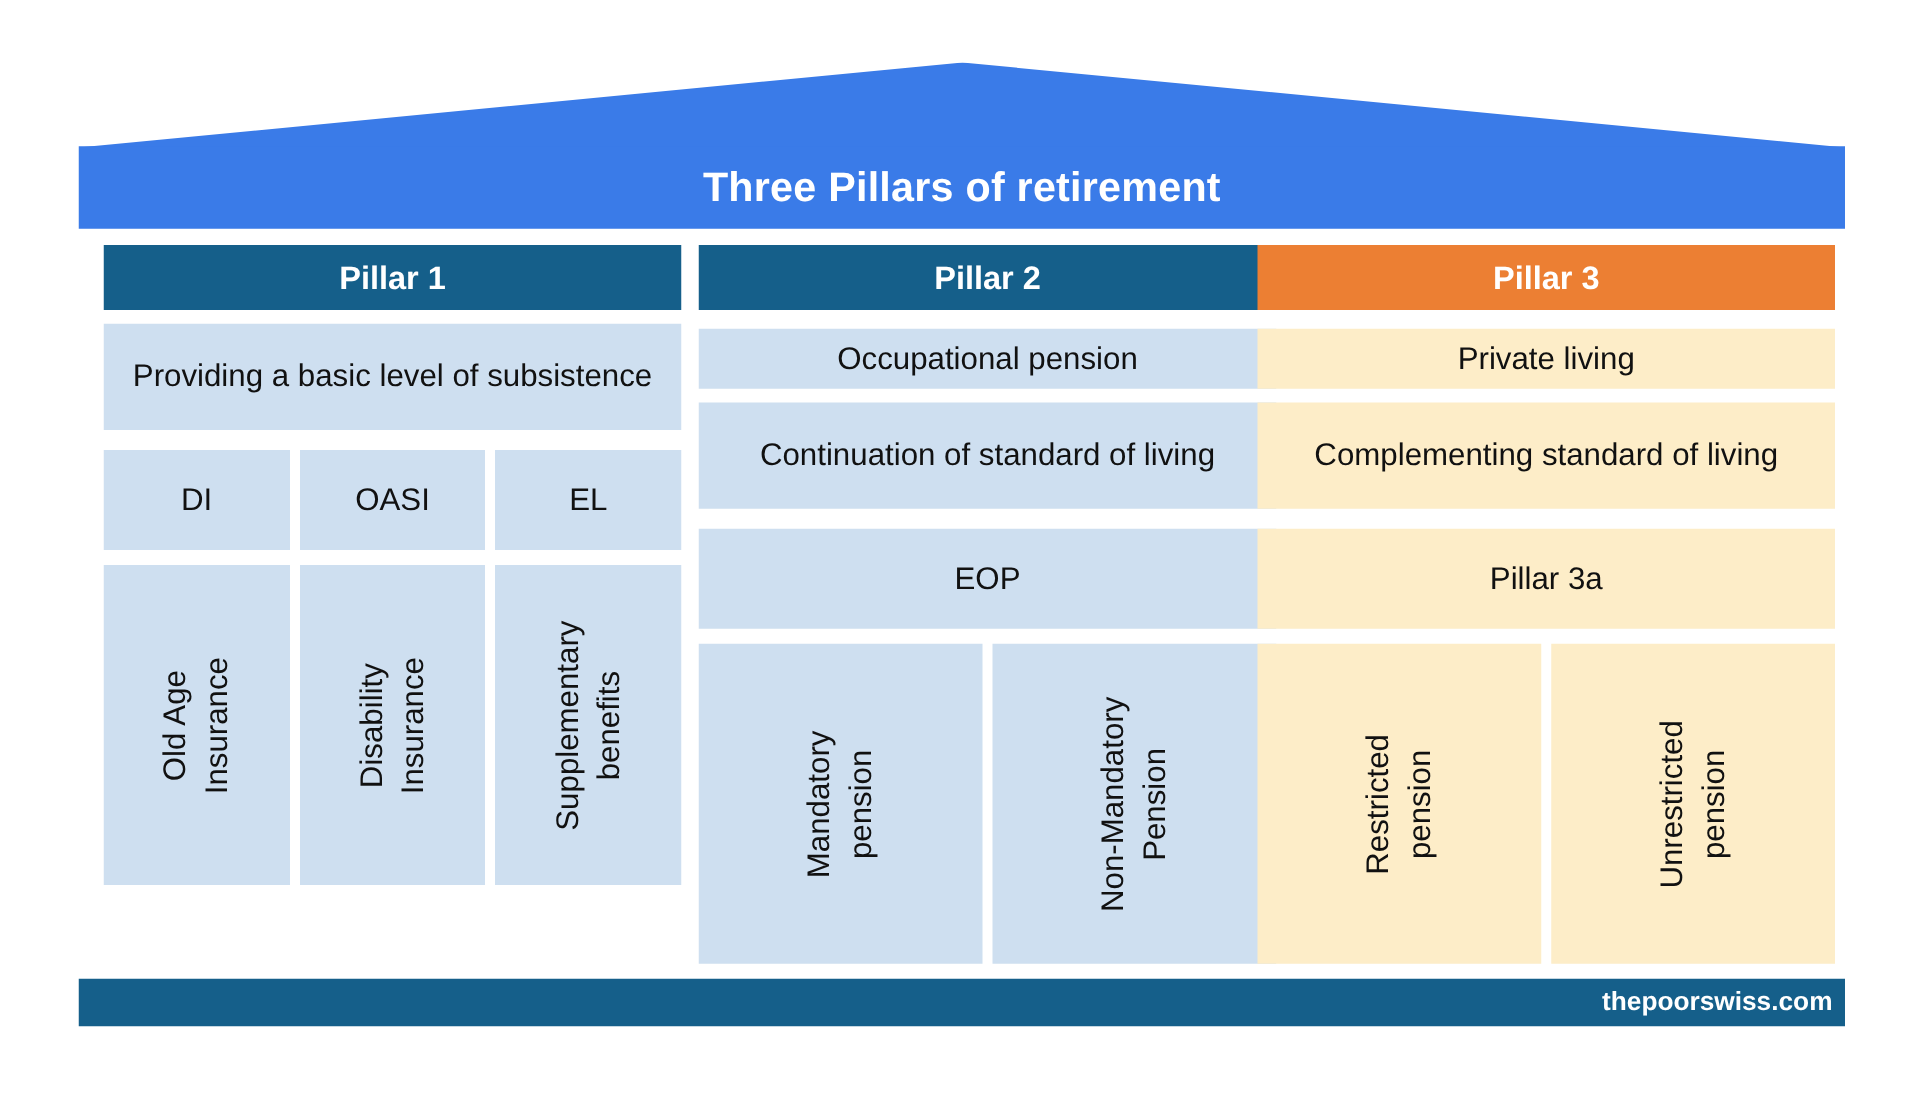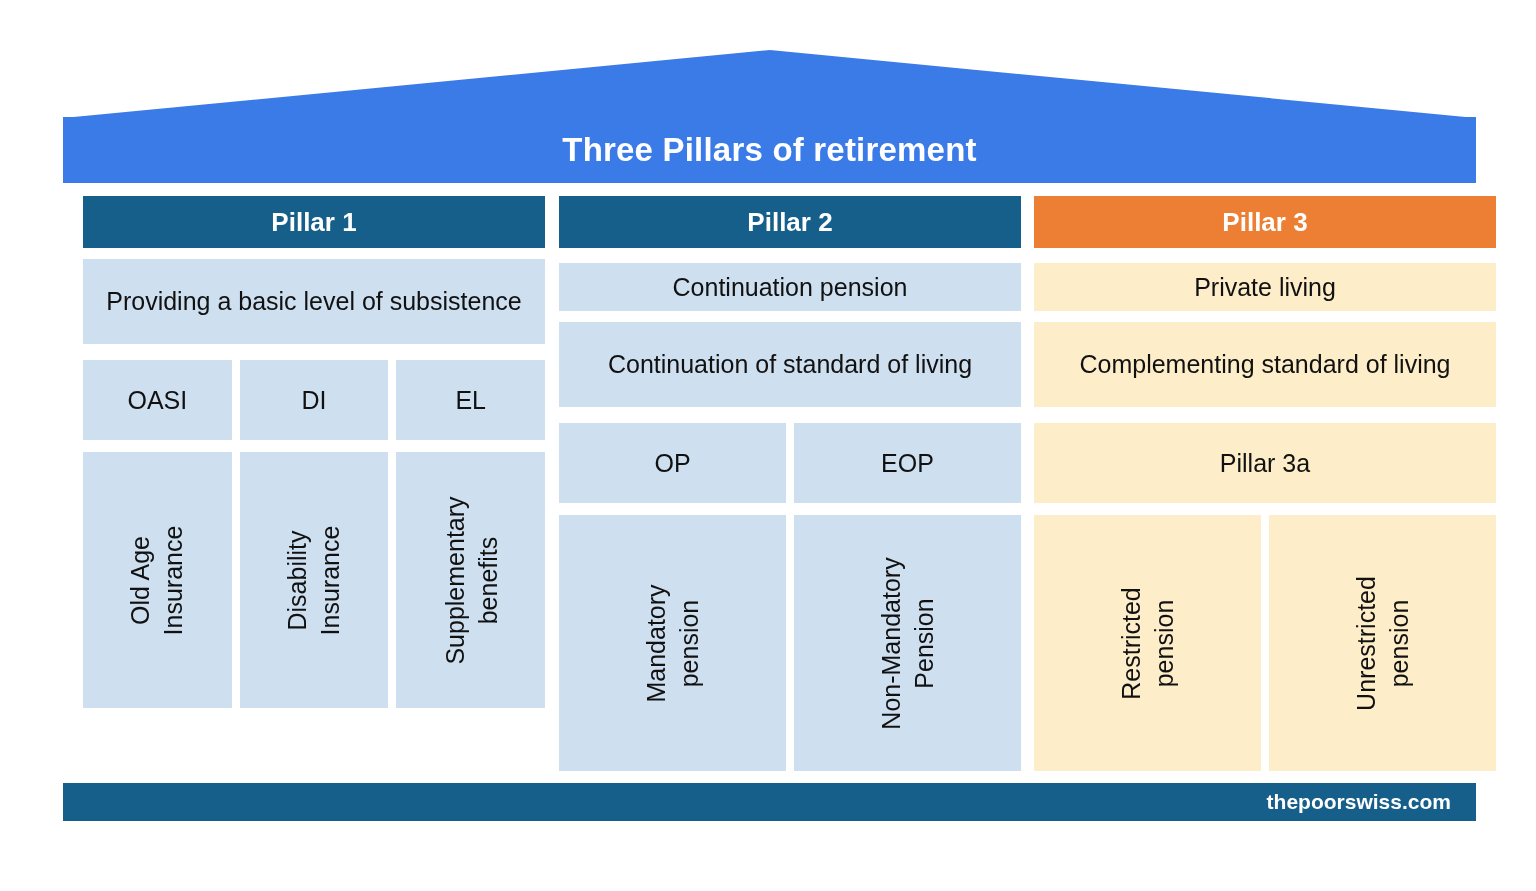--- a/index.html
+++ b/index.html
@@ -52,21 +52,21 @@
 
   
   .col {
     position: absolute;
     top: 196px;
     width: 462px;
     padding-left: 20px;
   }
   .col-1 { left: 63px; }
   .col-2 { left: 539px; }
-  .col-3 { left: 1014px; }
+  .col-3 { left: 986px; }
 
   .pillar-head {
     height: 52px;
     display: flex;
     align-items: center;
     justify-content: center;
     color: #ffffff;
     font-size: 26px;
     font-weight: bold;
   }
@@ -126,21 +126,21 @@
     height: 38px;
     background: #155f8a;
     display: flex;
     align-items: center;
     justify-content: flex-end;
   }
   .footer-bar .site {
     color: #ffffff;
     font-size: 21px;
     font-weight: bold;
-    padding-right: 25px;
+    padding-right: 10px;
     white-space: nowrap;
   }
 </style>
 </head>
 <body>
 
 <div id="stage">
 
   <div class="roof">
     <svg viewBox="0 0 1413 68" preserveAspectRatio="none" aria-hidden="true">
@@ -149,46 +149,45 @@
   </div>
 
   <div class="title-bar">
     <span class="title-text">Three Pillars of retirement</span>
   </div>
 
   <div class="col col-1">
     <div class="pillar-head head-blue">Pillar 1</div>
     <div class="cell fill-blue row-desc">Providing a basic level of subsistence</div>
     <div class="split split-3 row-sub">
+      <div class="cell fill-blue">DI</div>
       <div class="cell fill-blue">OASI</div>
-      <div class="cell fill-blue">DI</div>
       <div class="cell fill-blue">EL</div>
     </div>
     <div class="split split-3 row-vert">
       <div class="cell vcell fill-blue">
         <span class="vtext">Old Age
 Insurance</span>
       </div>
       <div class="cell vcell fill-blue">
         <span class="vtext">Disability
 Insurance</span>
       </div>
       <div class="cell vcell fill-blue">
         <span class="vtext">Supplementary
 benefits</span>
       </div>
     </div>
   </div>
 
   <div class="col col-2">
     <div class="pillar-head head-blue">Pillar 2</div>
-    <div class="cell fill-blue row-subtitle">Continuation pension</div>
+    <div class="cell fill-blue row-subtitle">Occupational pension</div>
     <div class="cell fill-blue row-desc">Continuation of standard of living</div>
     <div class="split row-sub">
-      <div class="cell fill-blue">OP</div>
       <div class="cell fill-blue">EOP</div>
     </div>
     <div class="split row-vert">
       <div class="cell vcell fill-blue">
         <span class="vtext">Mandatory
 pension</span>
       </div>
       <div class="cell vcell fill-blue">
         <span class="vtext">Non-Mandatory
 Pension</span>

